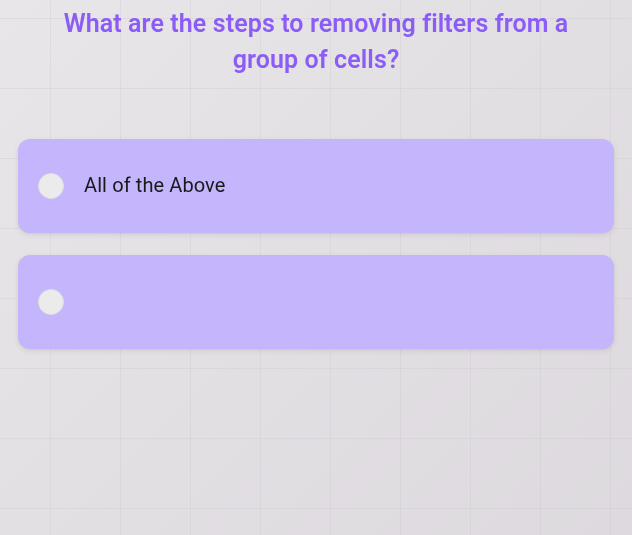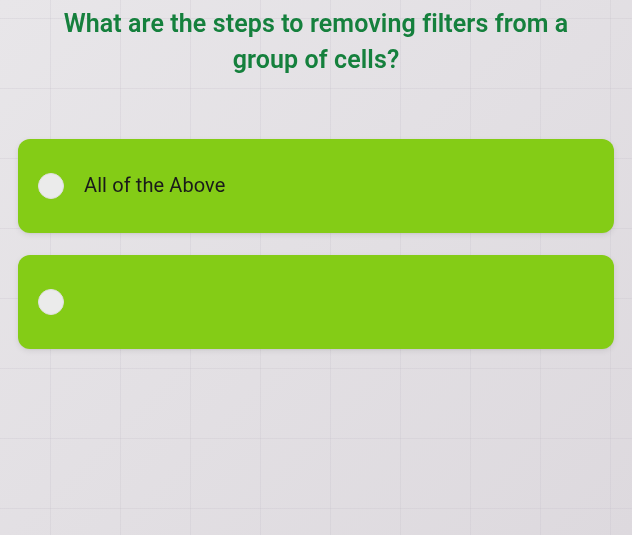--- a/index.html
+++ b/index.html
@@ -31,34 +31,34 @@
       pointer-events: none;
     }
     .container {
       padding: 0 18px;
       position: relative;
       z-index: 1;
     }
     .question {
       font-size: 25px;
       font-weight: 600;
-      color: #15803d;
+      color: #8b5cf6;
       text-align: center;
       line-height: 1.45;
       padding: 6px 30px 28px 30px;
       letter-spacing: 0.1px;
     }
     .options {
       display: flex;
       flex-direction: column;
       gap: 22px;
       margin-top: 32px;
     }
     .option {
-      background: #84cc16;
+      background: #c4b5fd;
       border-radius: 12px;
       padding: 28px 22px 28px 20px;
       display: flex;
       align-items: center;
       gap: 20px;
       box-shadow: 0 2px 6px rgba(0,0,0,0.08), 0 1px 2px rgba(0,0,0,0.04);
       cursor: pointer;
       min-height: 94px;
     }
     .radio {

